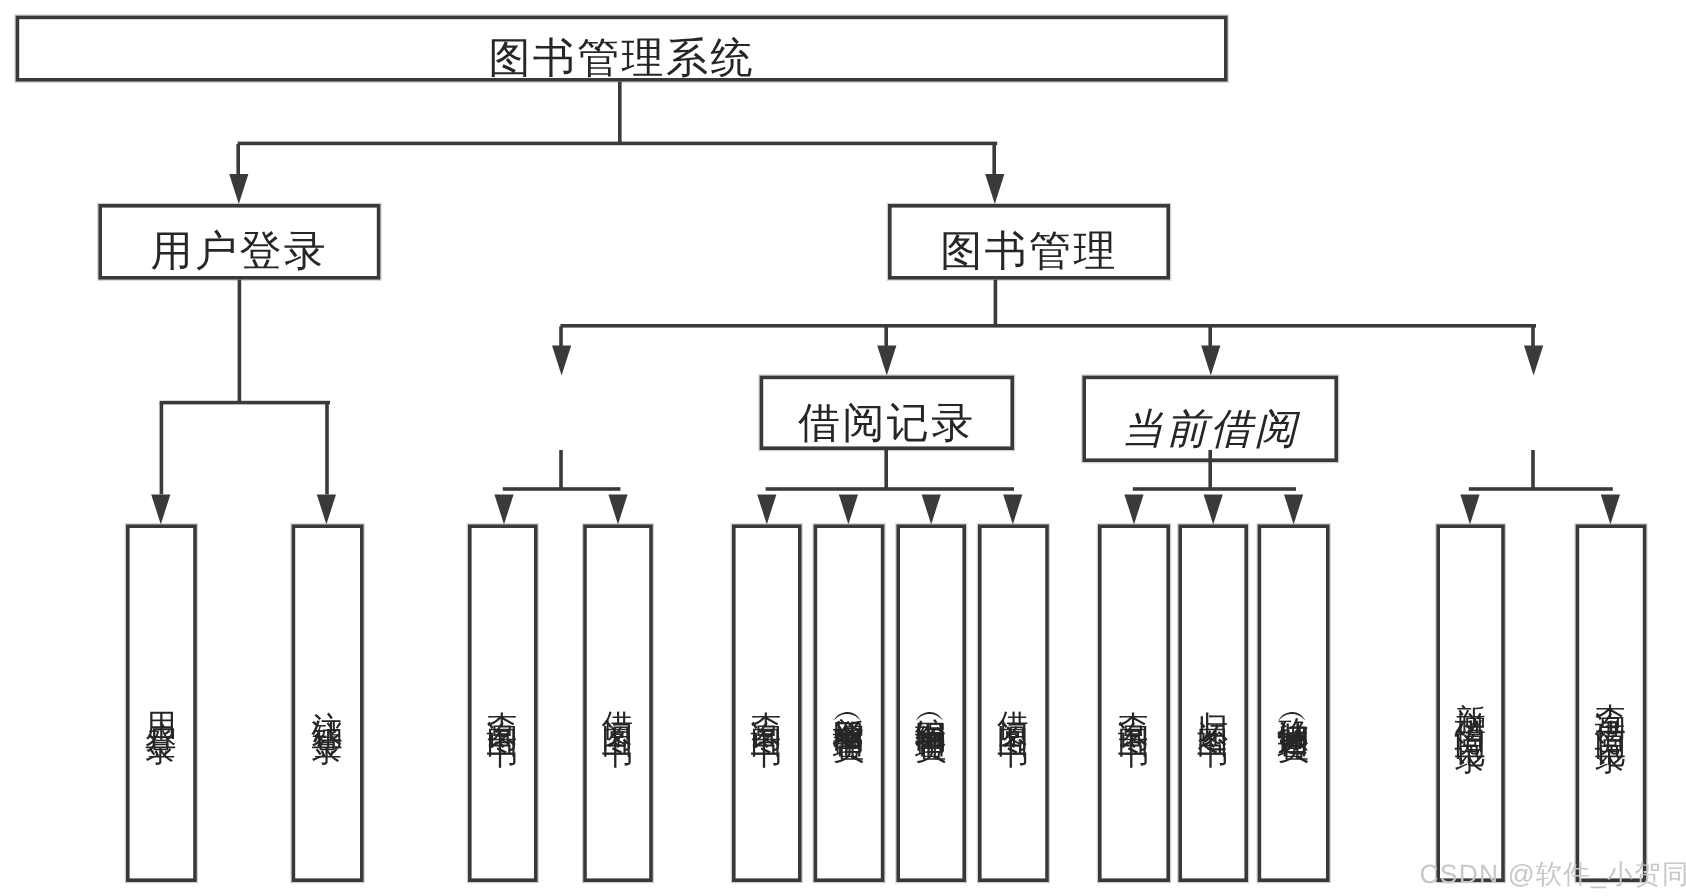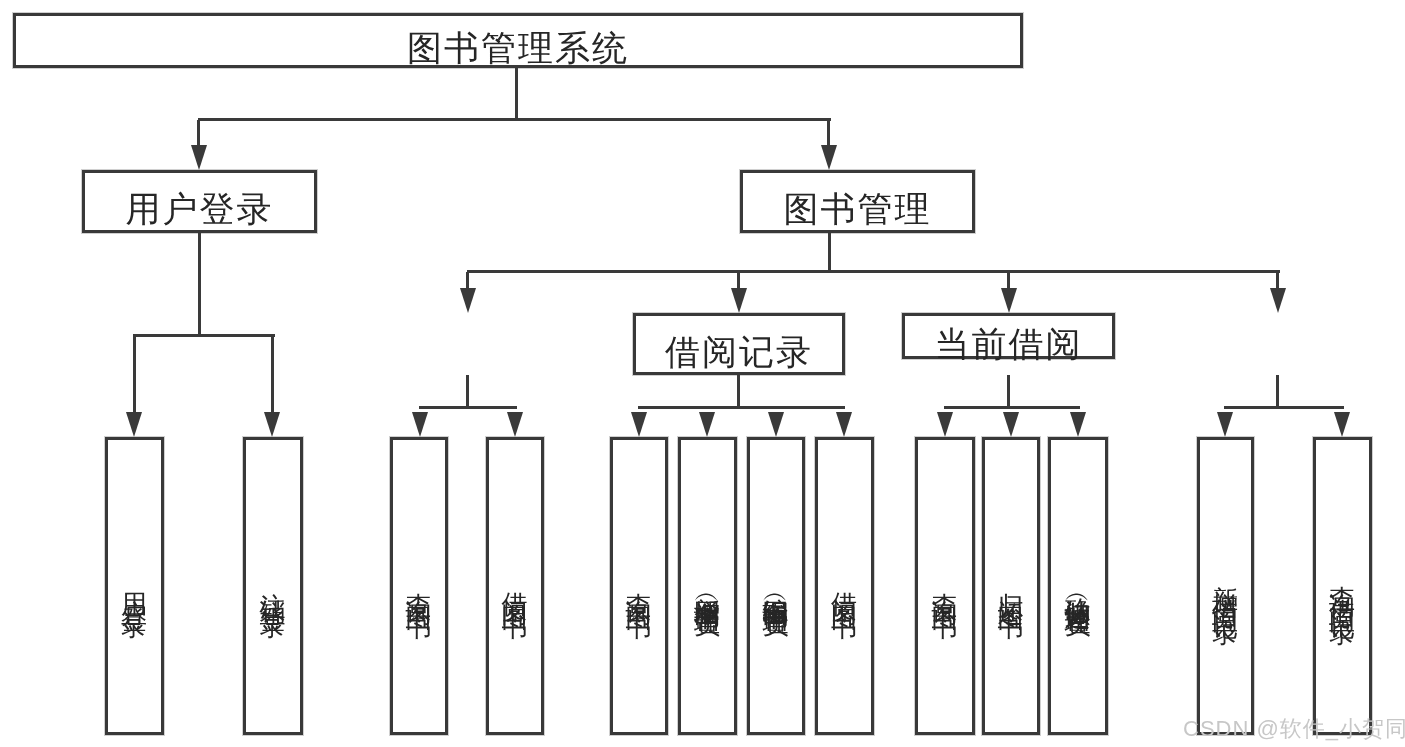--- a/index.html
+++ b/index.html
@@ -73,21 +73,21 @@
   <div class="line v" style="left:1007px;top:272px;height:17px;"></div>
   <div class="line v" style="left:1276px;top:272px;height:17px;"></div>
   <div class="arrow" style="left:460px;top:288px;"></div>
   <div class="arrow" style="left:731px;top:288px;"></div>
   <div class="arrow" style="left:1001px;top:288px;"></div>
   <div class="arrow" style="left:1270px;top:288px;"></div>
 
   <div class="box" style="left:633px;top:313px;width:212px;height:62px;">
     <span class="hlabel">借阅记录</span>
   </div>
-  <div class="box" style="left:902px;top:313px;width:213px;height:46px;">
+  <div class="box" style="left:902px;top:313px;width:213px;height:72px;font-style:italic;">
     <span class="hlabel">当前借阅</span>
   </div>
 
   <div class="line v" style="left:466px;top:375px;height:33px;"></div>
   <div class="line h" style="left:419px;top:406px;width:98px;"></div>
   <div class="arrow" style="left:412px;top:412px;"></div>
   <div class="arrow" style="left:507px;top:412px;"></div>
 
   <div class="line v" style="left:737px;top:375px;height:33px;"></div>
   <div class="line h" style="left:638px;top:406px;width:207px;"></div>

